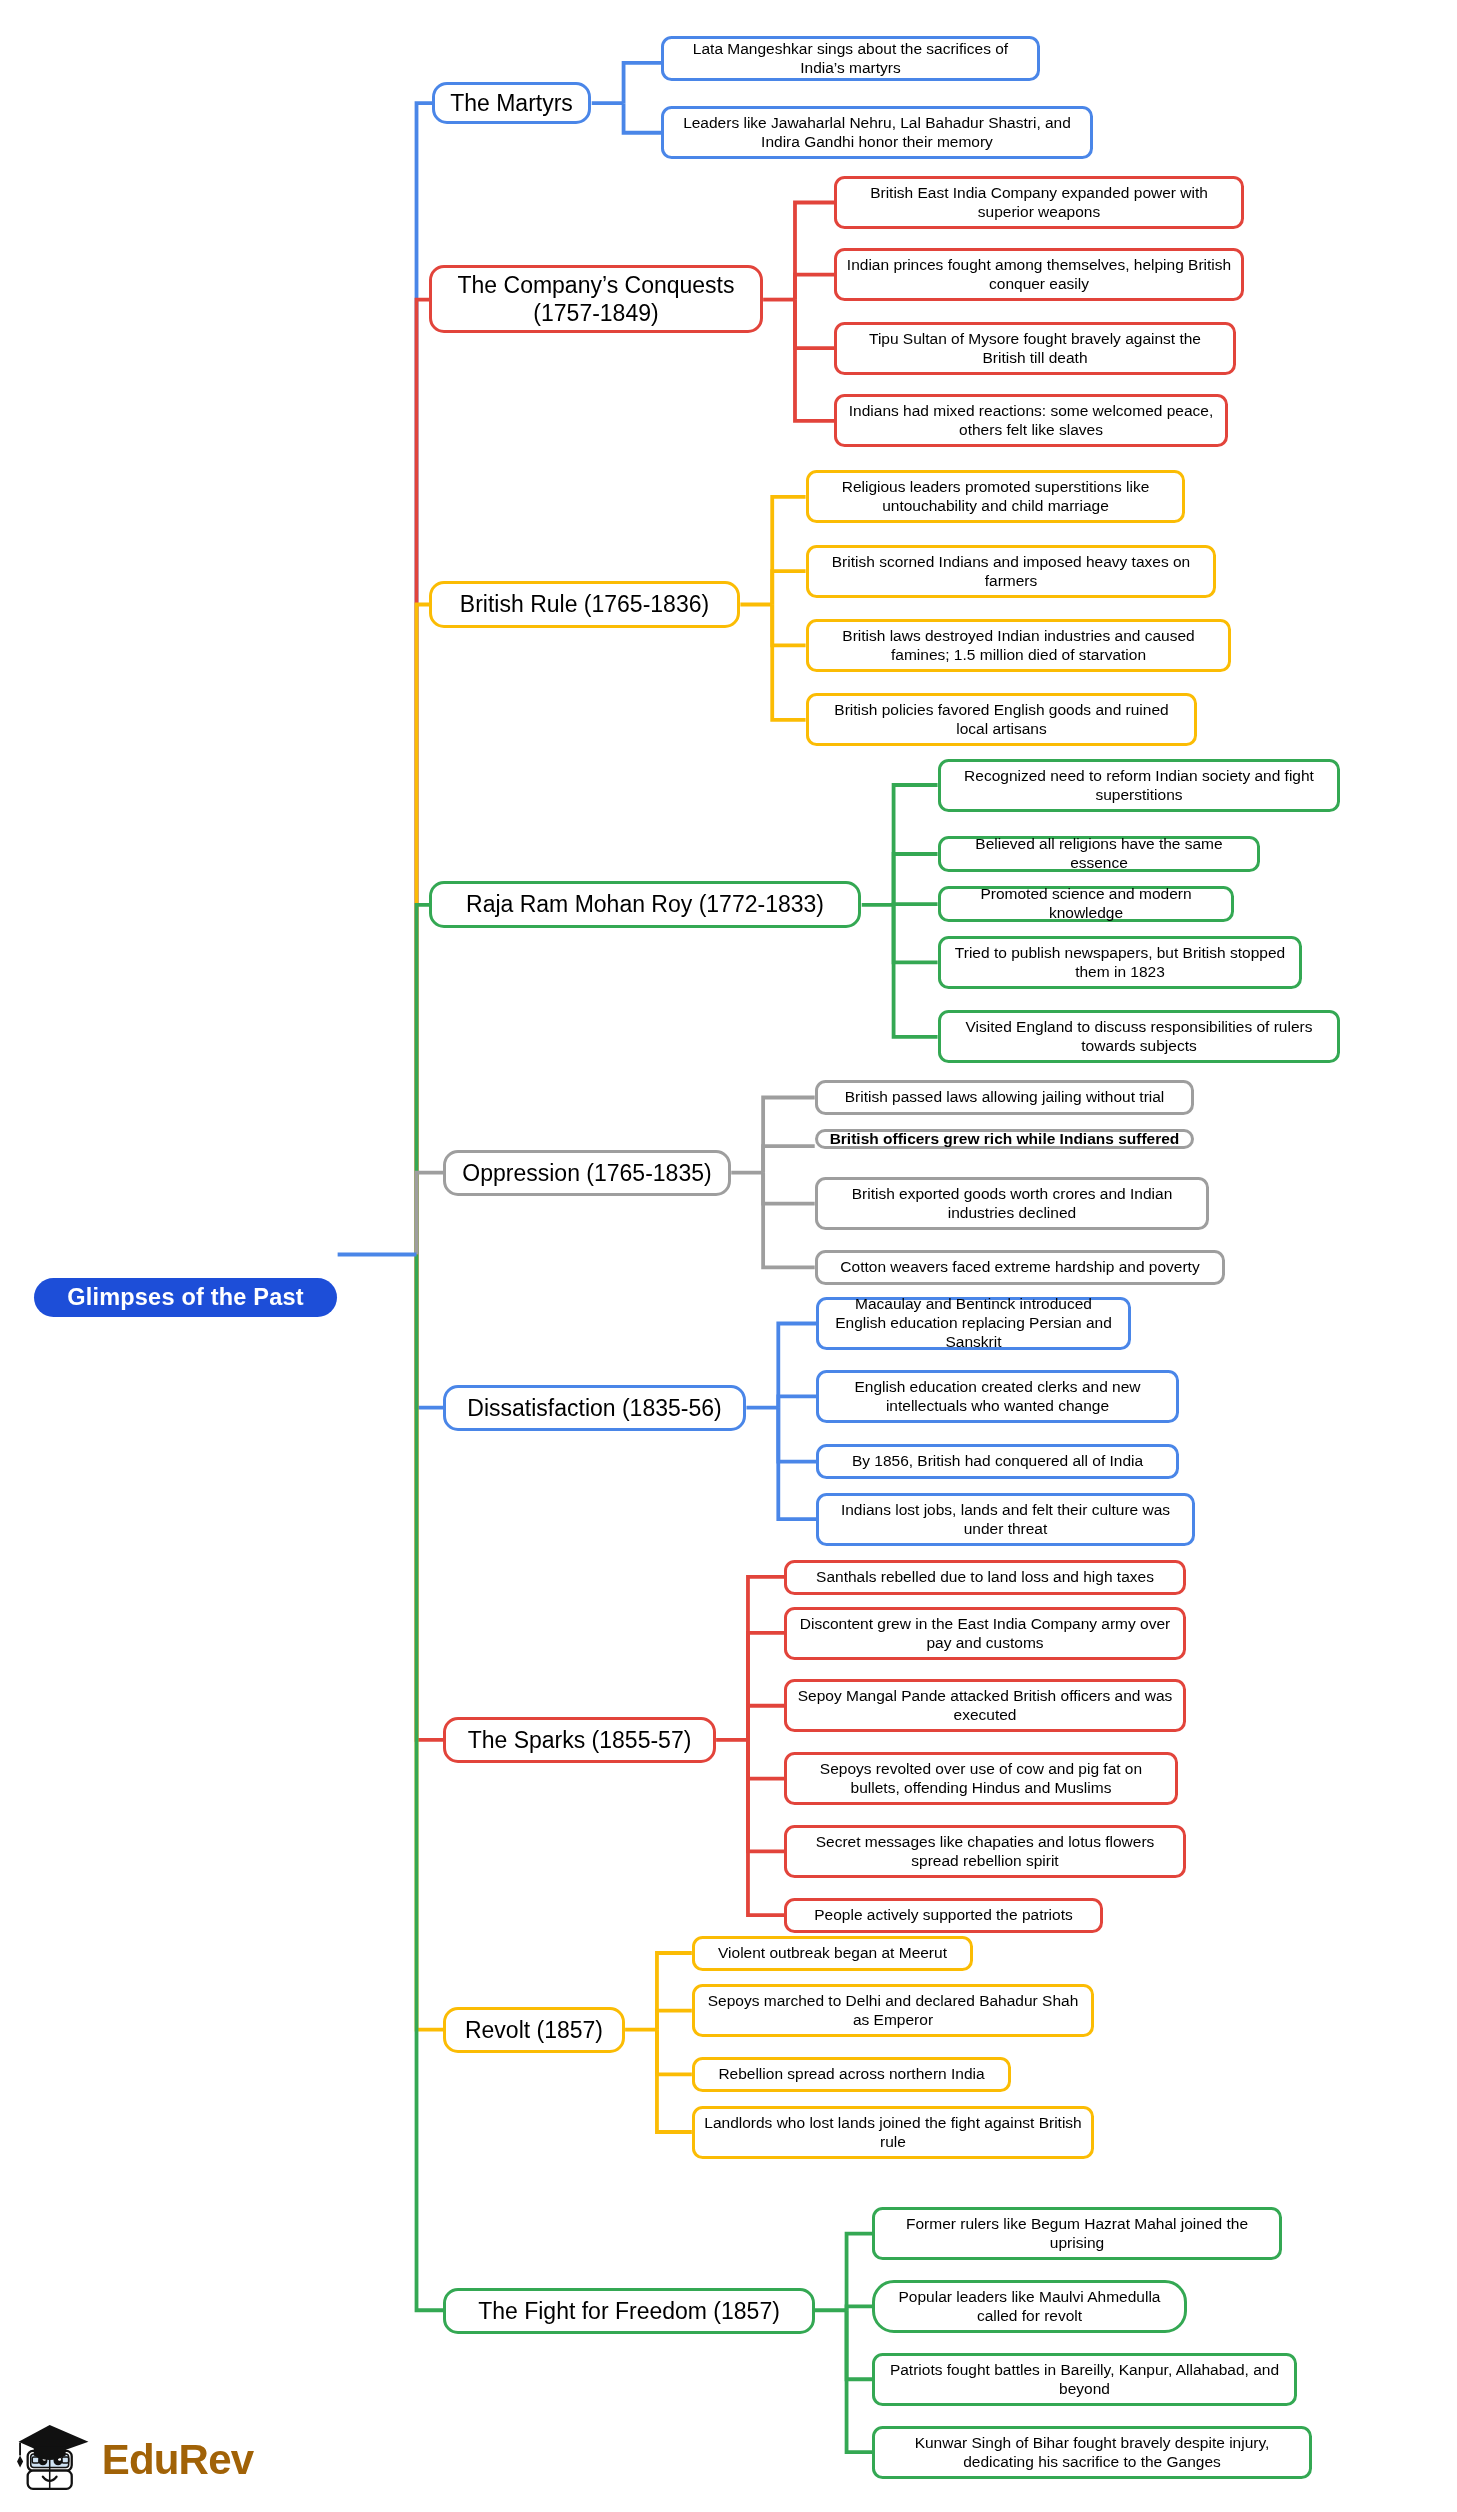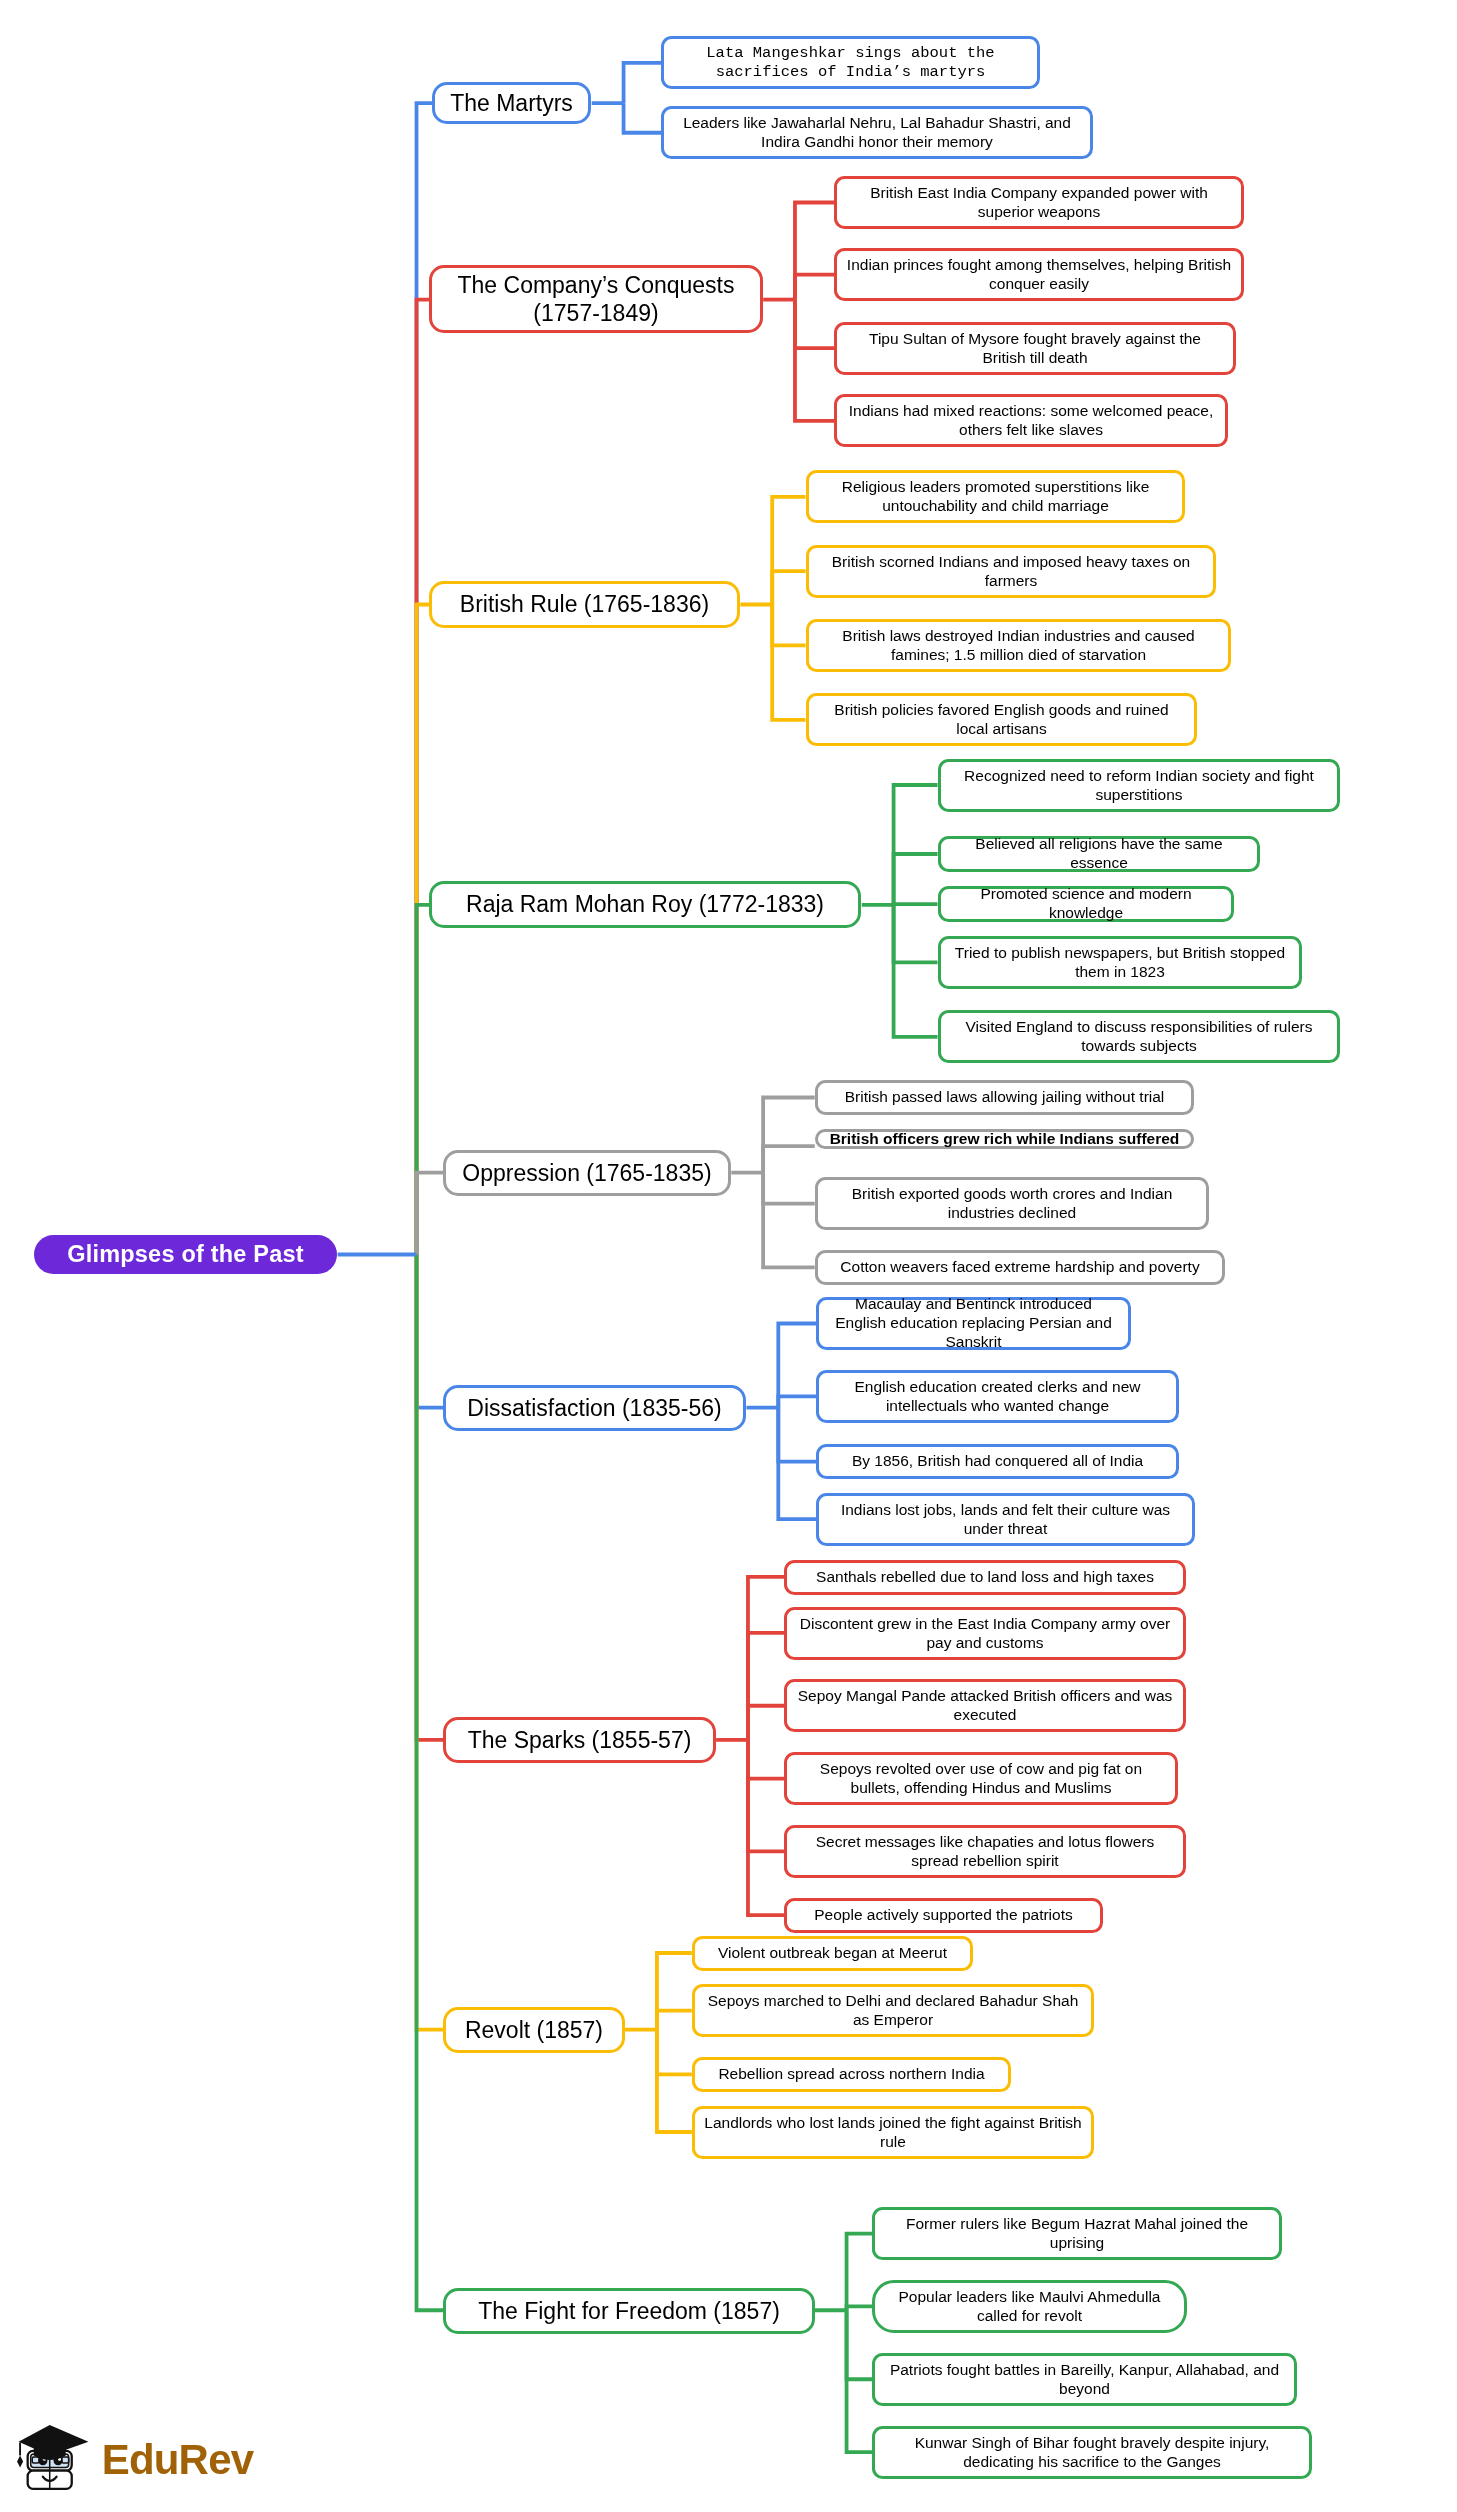--- a/index.html
+++ b/index.html
@@ -2,22 +2,22 @@
 <html style="font-size:12px"><head>
 <meta charset="utf-8">
 <style>
   html,body{margin:0;padding:0;background:#fff;}
   body{font-family:"Liberation Sans",sans-serif;}
   #stage{position:relative;width:1458px;height:2512px;background:#fff;overflow:hidden;}
   #wires{position:absolute;left:0;top:0;width:1458px;height:2512px;pointer-events:none;}
 
   .node{position:absolute;box-sizing:border-box;display:flex;align-items:center;justify-content:center;
         text-align:center;background:#fff;border-radius:13.7px;line-height:1.22;color:#000;}
-  .root{background:#6d28d9;color:#fff;font-size:23.5px;font-weight:bold;border-radius:20px;
-        letter-spacing:0.2px;padding:0 12px;}
+  .root{background:#1d4ed8;color:#fff;font-size:23.5px;font-weight:bold;border-radius:20px;
+        letter-spacing:0.2px;padding:0 12px;margin-top:43px;}
   .branch{border:3.8px solid #000;font-size:23px;padding:3px 10.6px;border-radius:15px;}
   .leaf{border:3px solid #000;font-size:15.5px;padding:3px 9px;border-radius:10.6px;}
 
   .c-blue{border-color:#4a86e8;}
   .c-red{border-color:#e2443b;}
   .c-yellow{border-color:#fbbc04;}
   .c-green{border-color:#34a853;}
   .c-gray{border-color:#9e9e9e;}
 
   #logo{position:absolute;left:13.7px;top:2417px;width:250px;height:85px;display:flex;align-items:center;gap:9px;}
@@ -86,21 +86,21 @@
       <path d="M 1116 3046 L 1116 3233 L 1150 3233" fill="none" stroke="#34a853" stroke-width="5" stroke-linecap="butt" stroke-linejoin="miter"></path>
       <path d="M 445 1654 L 549 1654" fill="none" stroke="#4a86e8" stroke-width="5" stroke-linecap="butt" stroke-linejoin="miter"></path>
     </svg>
   <div id="nodes-layer">
       <div class="node root" style="left: 34px; top: 1235px; width: 303px; height: 39px;">
         <span>Glimpses of the Past</span>
       </div>
       <div class="node branch c-blue" style="left: 432px; top: 82px; width: 159px; height: 42px;">
         <span>The Martyrs</span>
       </div>
-      <div class="node leaf c-blue" style="left: 661px; top: 36px; width: 379px; height: 53px; font-family: Liberation Mono, monospace;">
+      <div class="node leaf c-blue" style="left: 661px; top: 36px; width: 379px; height: 45px;">
         <span>Lata Mangeshkar sings about the sacrifices of India’s martyrs</span>
       </div>
       <div class="node leaf c-blue" style="left: 661px; top: 106px; width: 432px; height: 53px;">
         <span>Leaders like Jawaharlal Nehru, Lal Bahadur Shastri, and Indira Gandhi honor their memory</span>
       </div>
       <div class="node branch c-red" style="left: 429px; top: 265px; width: 334px; height: 68px;">
         <span>The Company’s Conquests (1757-1849)</span>
       </div>
       <div class="node leaf c-red" style="left: 834px; top: 176px; width: 410px; height: 53px;">
         <span>British East India Company expanded power with superior weapons</span>

